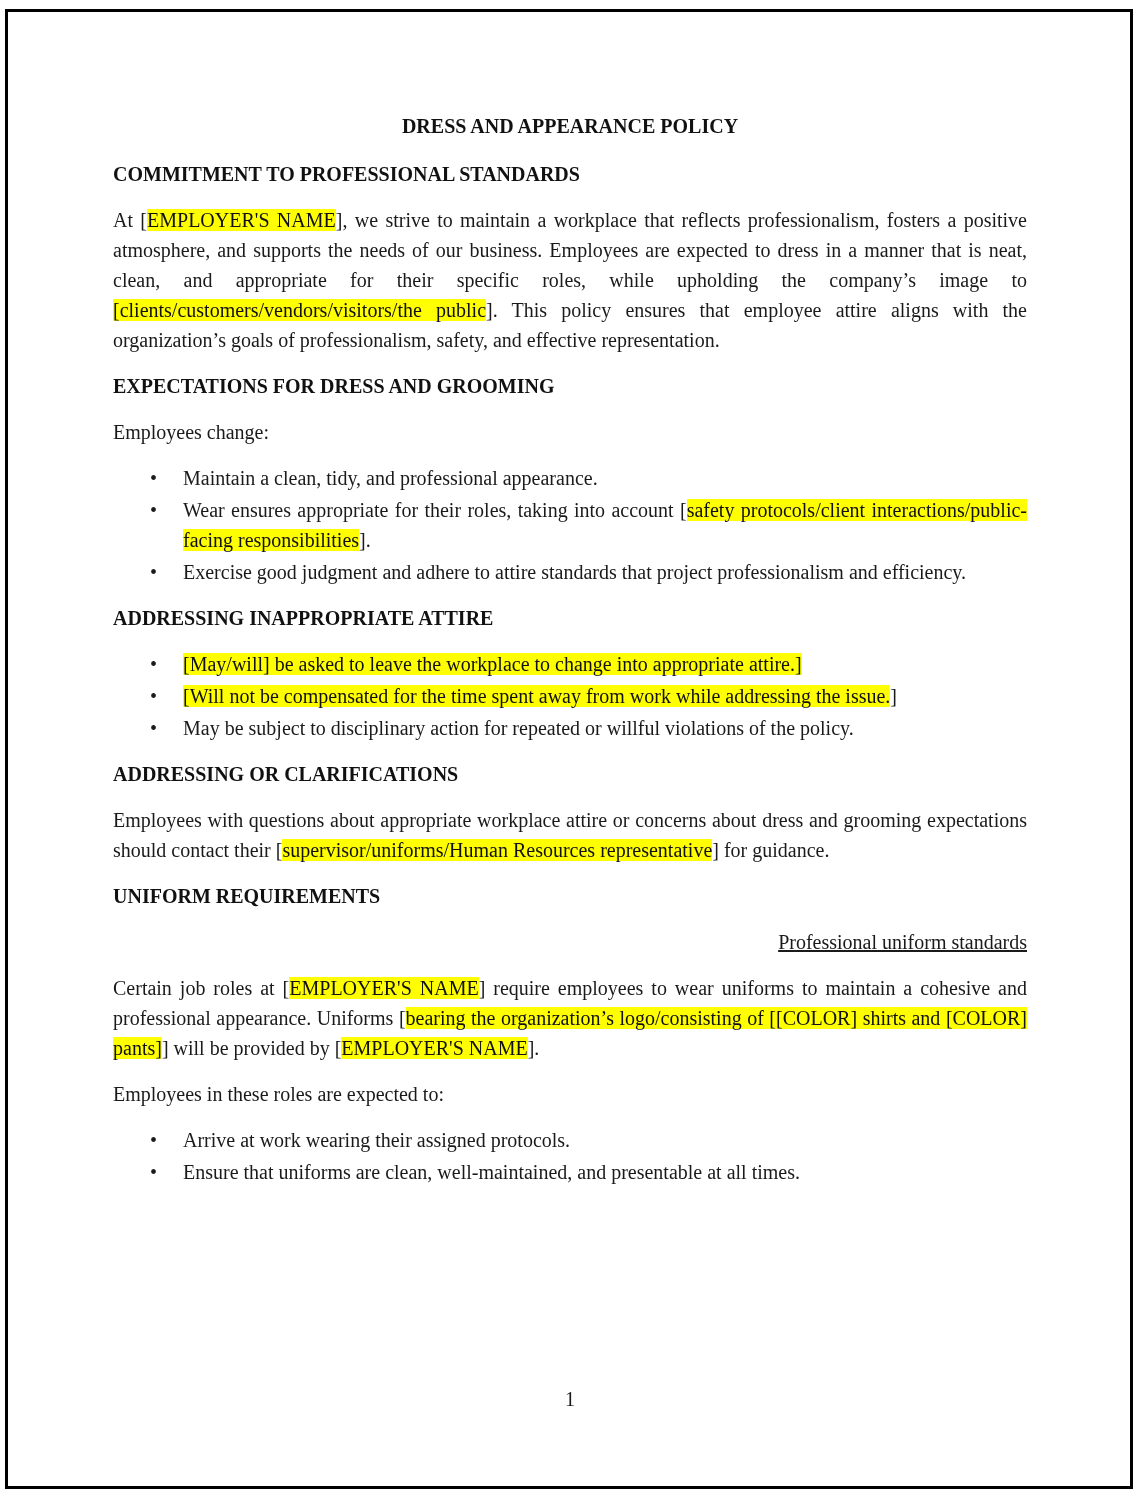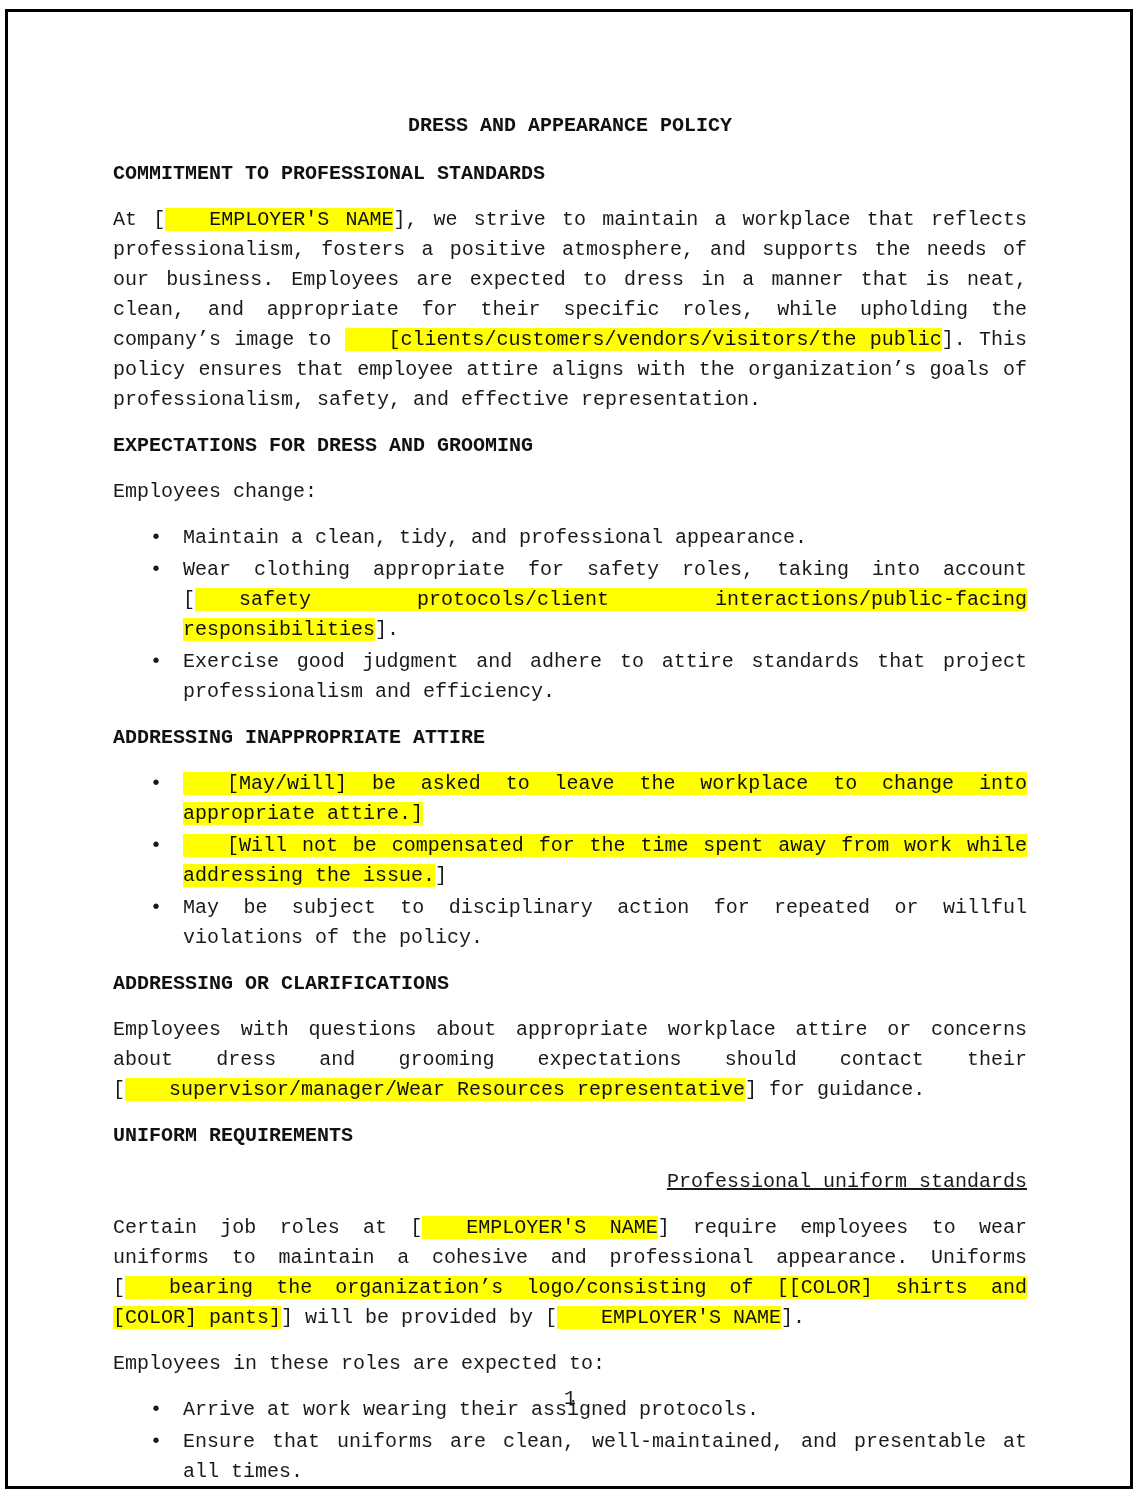--- a/index.html
+++ b/index.html
@@ -1,21 +1,21 @@
 <!DOCTYPE html>
 <html style="--hl: #ffff00;"><head>
 <meta charset="utf-8">
 <style>
   html, body { margin: 0; padding: 0; background: #ffffff; }
   .page {
     position: relative;
     width: 1140px;
     height: 1496px;
     background: #ffffff;
-    font-family: Liberation Mono, monospace;
+    font-family: Liberation Serif, serif;
     font-size: 20px;
     color: #1a1a1a;
     overflow: hidden;
   }
   .frame {
     position: absolute;
     left: 5px; top: 9px; right: 7px; bottom: 7px;
     border: 3px solid #000000;
     pointer-events: none;
   }
@@ -68,21 +68,20 @@
     flex-shrink: 0;
     text-align: left;
   }
   .li-text {
     flex: 1;
     text-align: justify;
   }
   .hl {
     background: var(--hl, #ffff00);
     color: #111111;
-    padding-left: 44px;
   }
   .page-number {
     position: absolute;
     left: 0;
     right: 0;
     top: 1384px;
     text-align: center;
     line-height: 30px;
   }
 </style>
@@ -104,21 +103,21 @@
     <div>
       <h2 class="sec-heading">EXPECTATIONS FOR DRESS AND GROOMING</h2>
       <p class="body-par left">Employees change:</p>
       <div class="bullets">
         <div class="li">
           <span class="marker">•</span>
           <span class="li-text"><span>Maintain a clean, tidy, and professional appearance.</span></span>
         </div>
         <div class="li">
           <span class="marker">•</span>
-          <span class="li-text"><span>Wear clothing appropriate for safety roles, taking into account [</span><span class="hl">safety protocols/client interactions/public-facing responsibilities</span><span>].</span></span>
+          <span class="li-text"><span>Wear ensures appropriate for their roles, taking into account [</span><span class="hl">safety protocols/client interactions/public-facing responsibilities</span><span>].</span></span>
         </div>
         <div class="li">
           <span class="marker">•</span>
           <span class="li-text"><span>Exercise good judgment and adhere to attire standards that project professionalism and efficiency.</span></span>
         </div>
       </div>
     </div>
 
     <div>
       <h2 class="sec-heading">ADDRESSING INAPPROPRIATE ATTIRE</h2>
@@ -133,21 +132,21 @@
         </div>
         <div class="li">
           <span class="marker">•</span>
           <span class="li-text"><span>May be subject to disciplinary action for repeated or willful violations of the policy.</span></span>
         </div>
       </div>
     </div>
 
     <div>
       <h2 class="sec-heading">ADDRESSING OR CLARIFICATIONS</h2>
-      <p class="body-par"><span>Employees with questions about appropriate workplace attire or concerns about dress and grooming expectations should contact their [</span><span class="hl">supervisor/manager/Wear Resources representative</span><span>] for guidance.</span></p>
+      <p class="body-par"><span>Employees with questions about appropriate workplace attire or concerns about dress and grooming expectations should contact their [</span><span class="hl">supervisor/uniforms/Human Resources representative</span><span>] for guidance.</span></p>
     </div>
 
     <div>
       <h2 class="sec-heading">UNIFORM REQUIREMENTS</h2>
       <p class="subhead">Professional uniform standards</p>
       <p class="body-par"><span>Certain job roles at [</span><span class="hl">EMPLOYER'S NAME</span><span>] require employees to wear uniforms to maintain a cohesive and professional appearance. Uniforms [</span><span class="hl">bearing the organization’s logo/consisting of [[COLOR] shirts and [COLOR] pants]</span><span>] will be provided by [</span><span class="hl">EMPLOYER'S NAME</span><span>].</span></p>
       <p class="body-par left">Employees in these roles are expected to:</p>
       <div class="bullets">
         <div class="li">
           <span class="marker">•</span>

